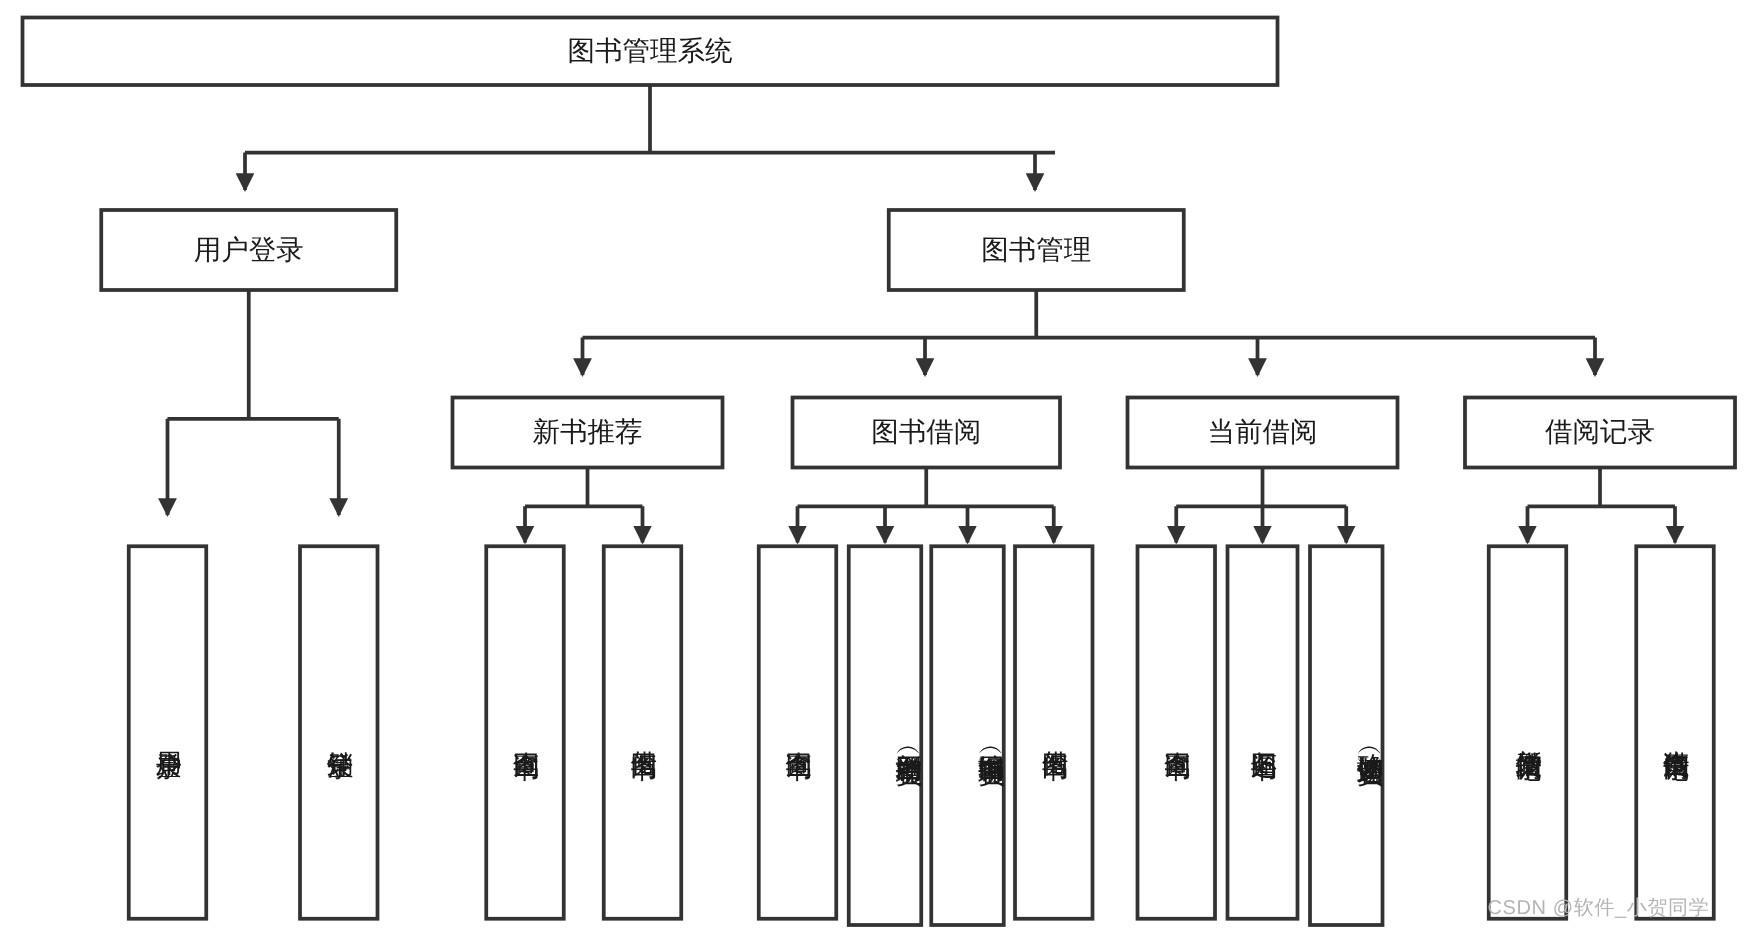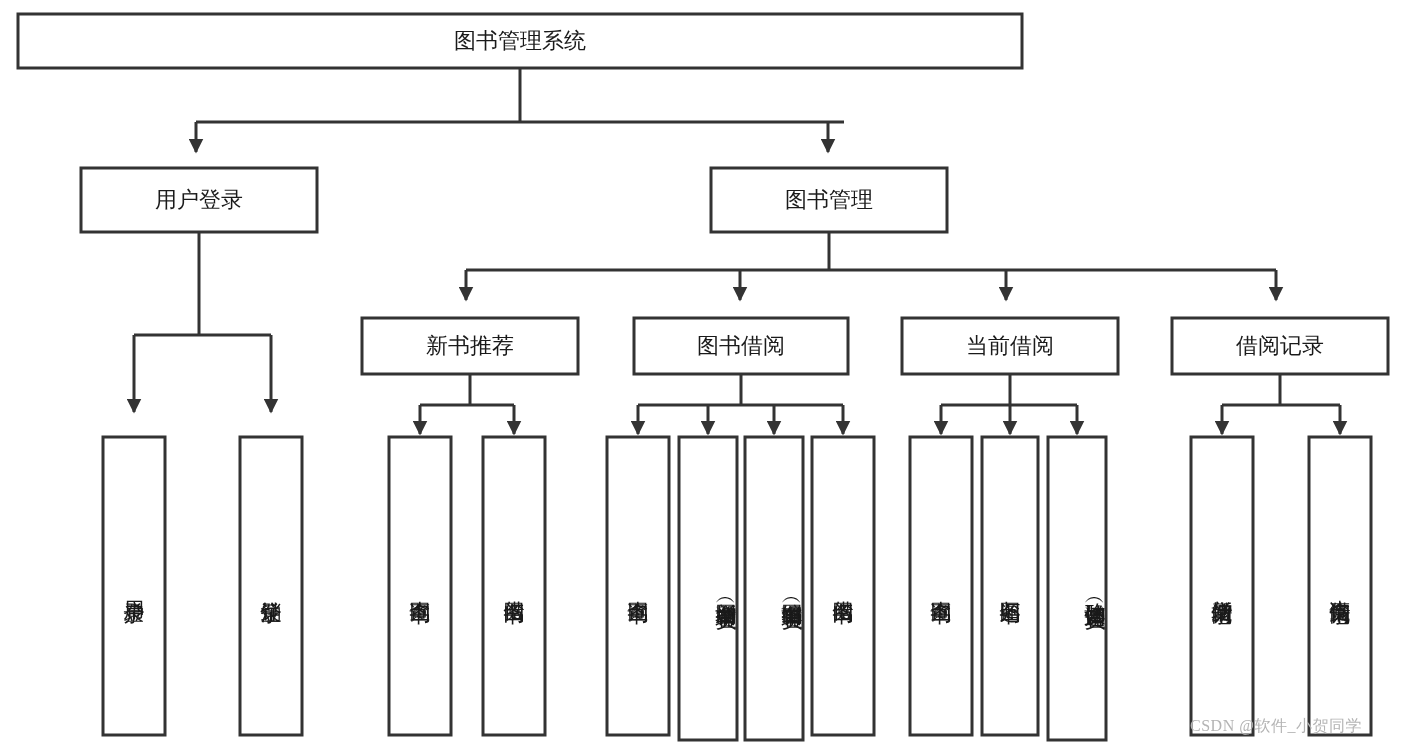--- a/index.html
+++ b/index.html
@@ -59,21 +59,21 @@
     line-height: 1.05;
     letter-spacing: 1px;
     color: #1a1a1a;
     white-space: nowrap;
     pointer-events: none;
   }
   .watermark {
     position: absolute;
     left: 1190px;
     top: 716px;
-    font-family: Liberation Serif, serif;
+    font-family: Liberation Sans, sans-serif;
     font-size: 16px;
     color: #b4b4b4;
     letter-spacing: 0.5px;
     white-space: nowrap;
   }
 </style>
 </head>
 <body>
 
 <div id="diagram-root">

